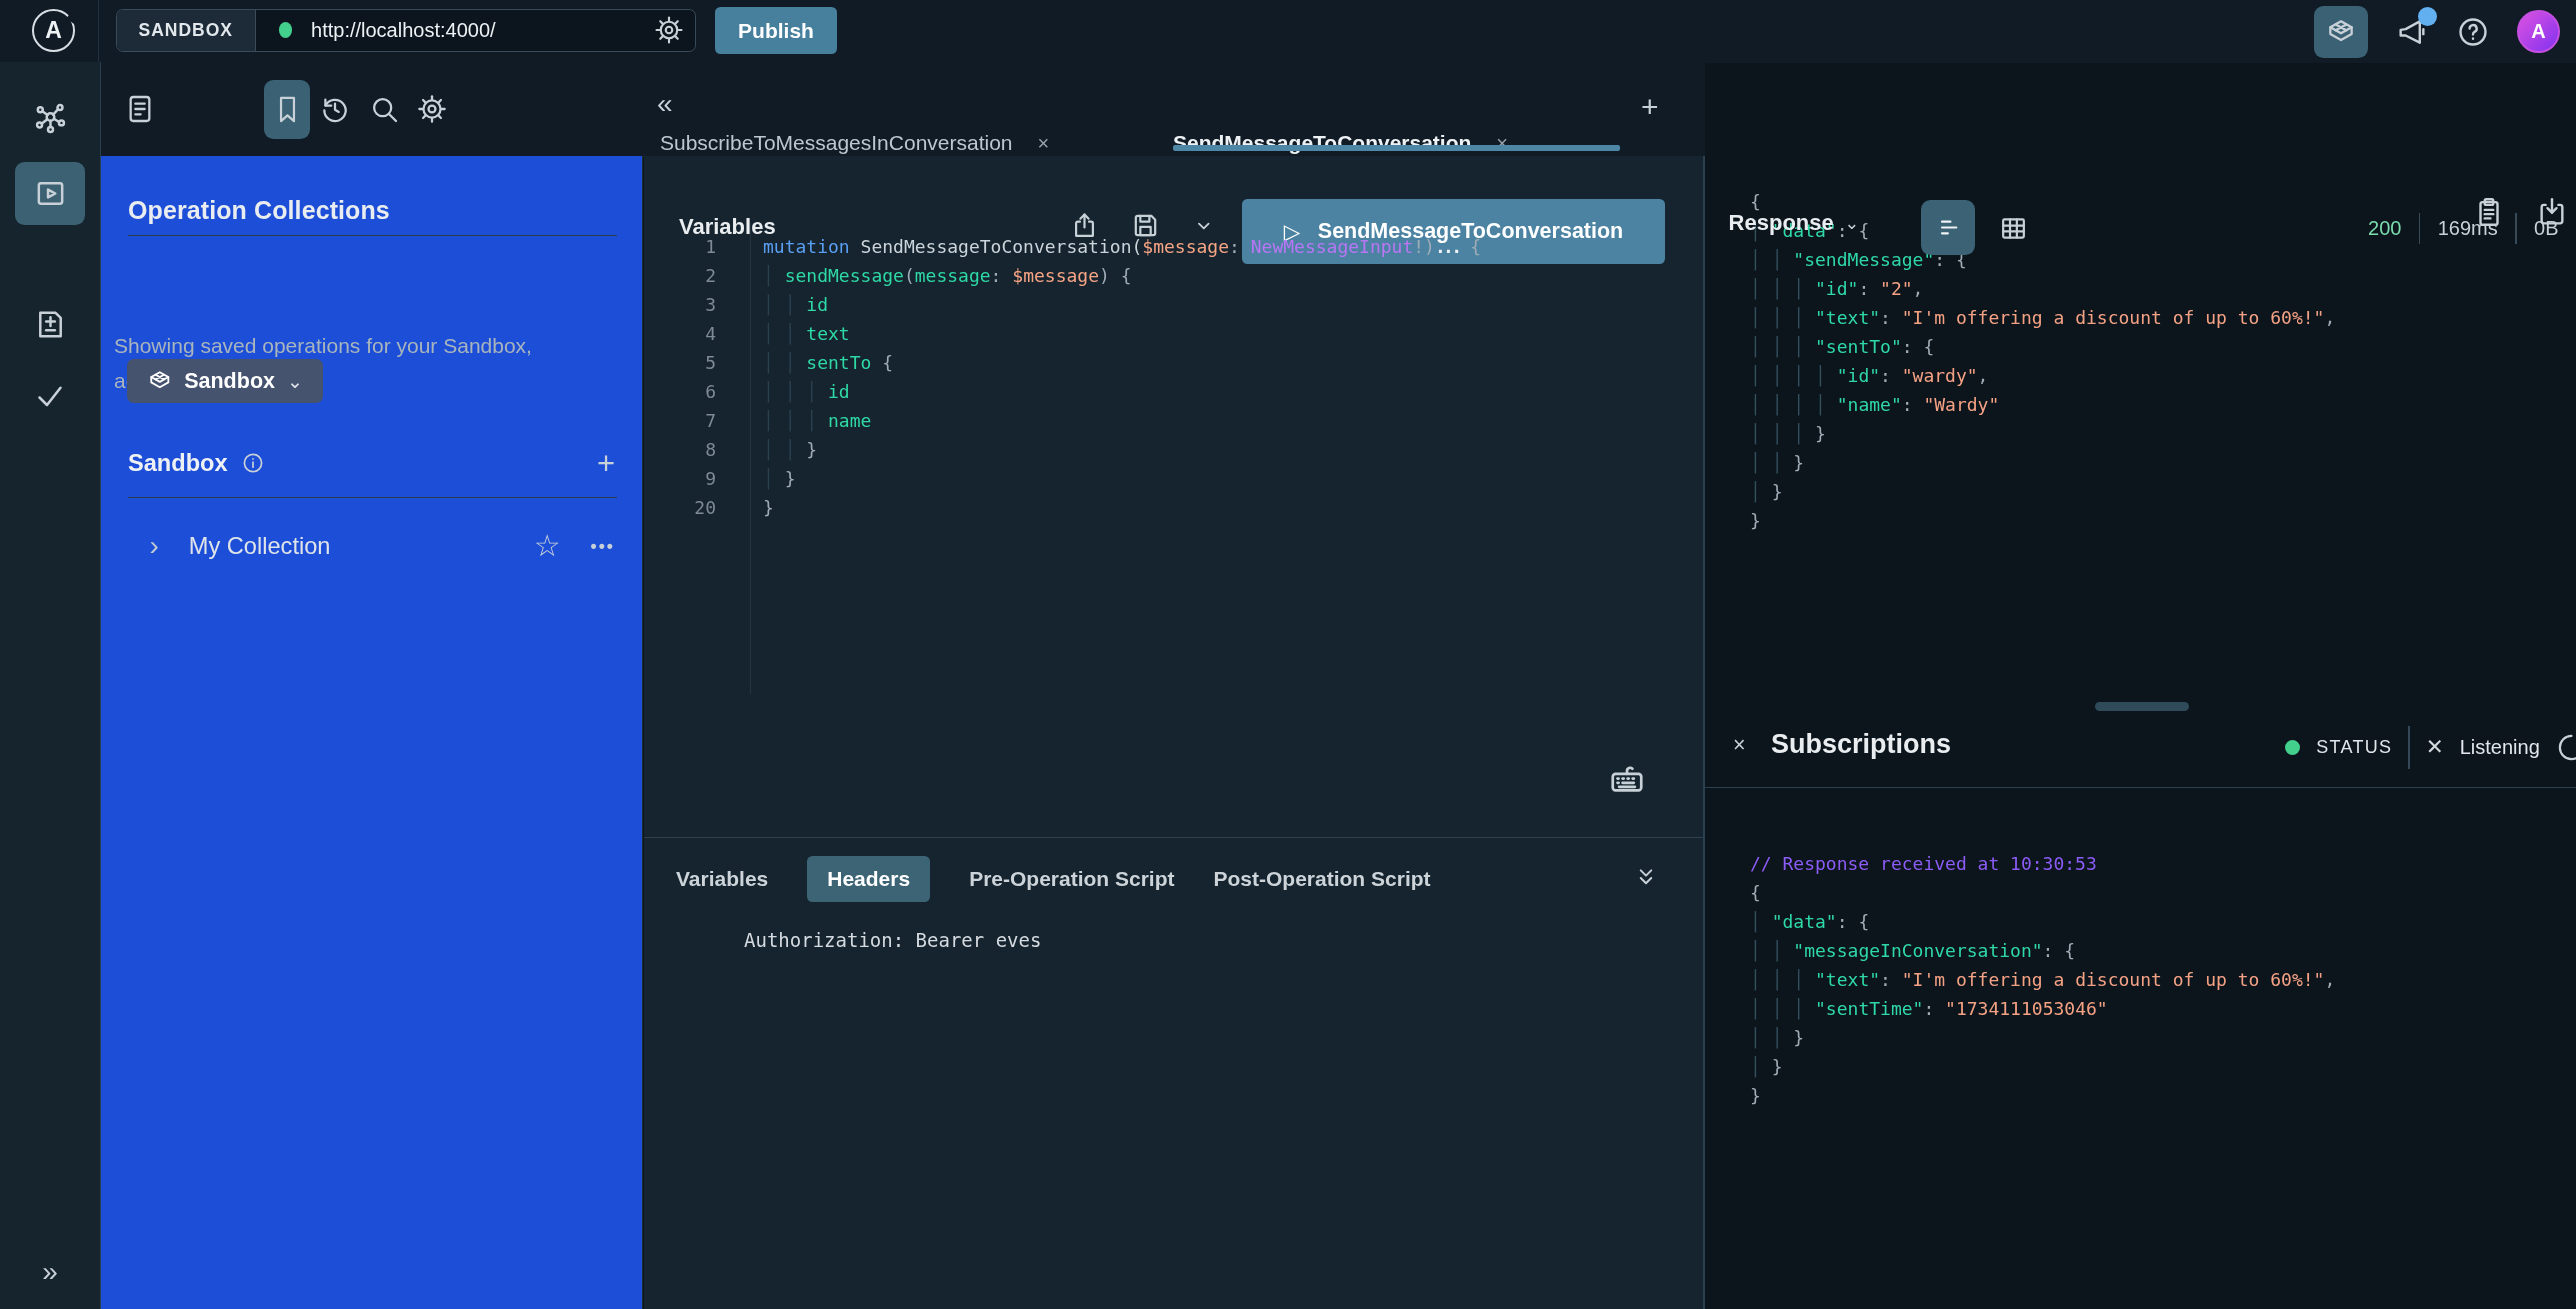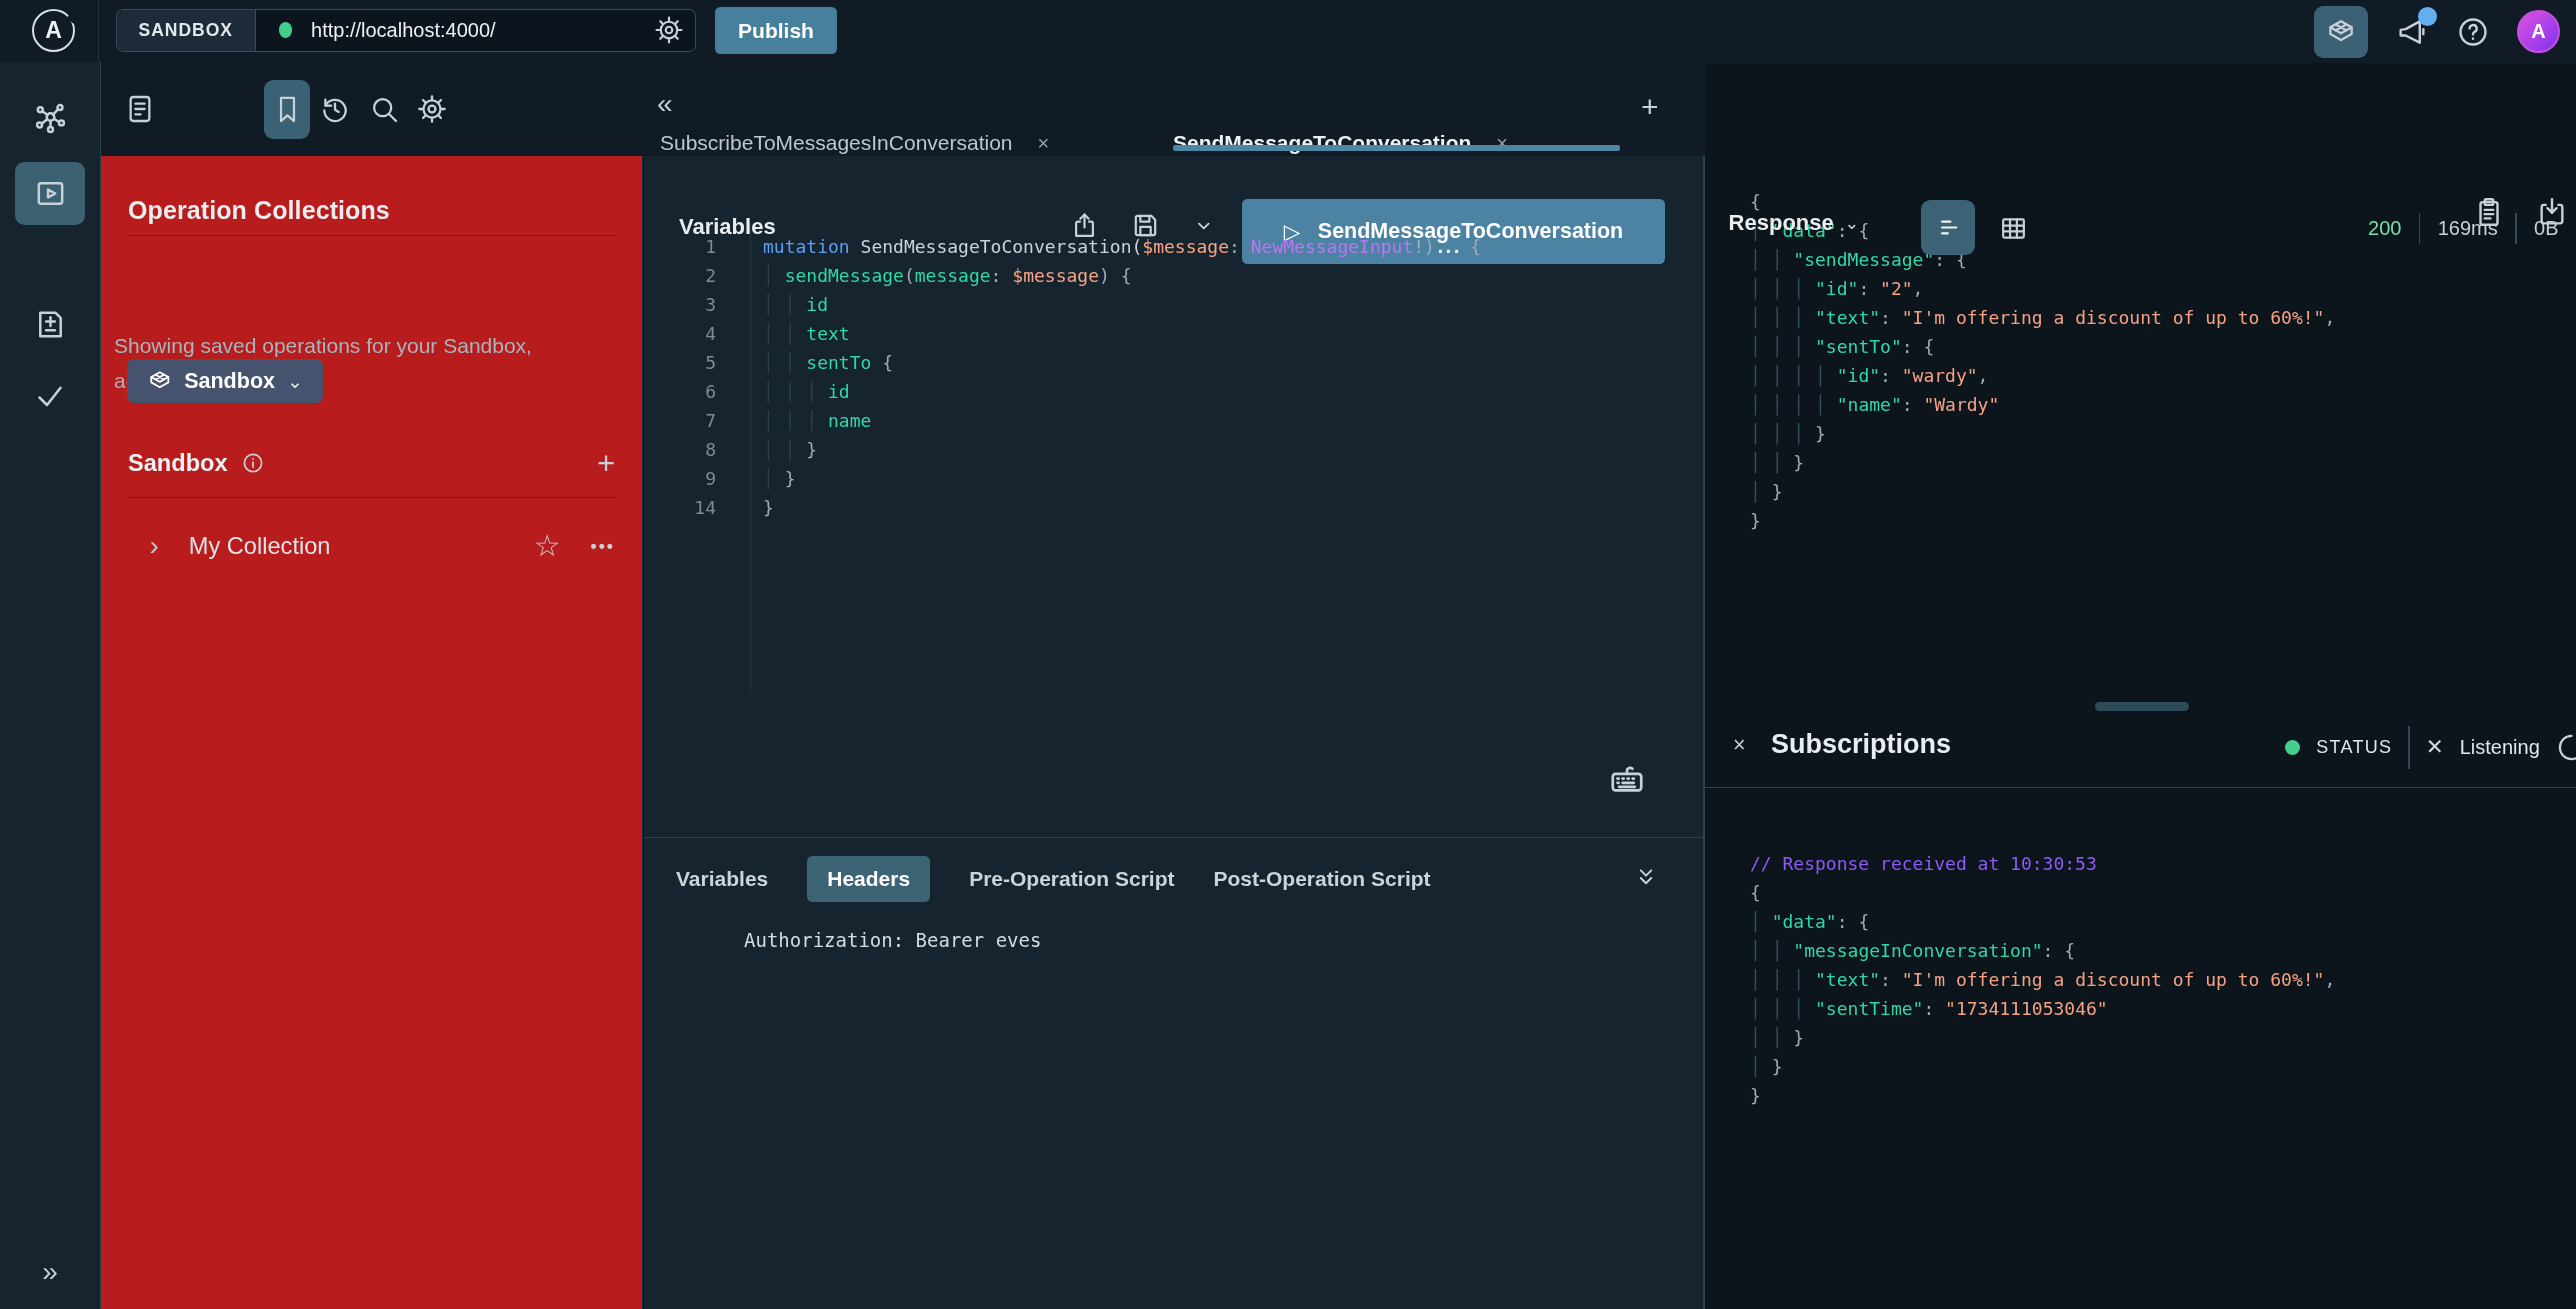--- a/index.html
+++ b/index.html
@@ -43,21 +43,21 @@
   #tab-underline{position:absolute;left:1073px;top:83px;width:447px;height:6px;background:#4e87a6;border-radius:2px;}
   #add-tab{position:absolute;left:1541px;top:30px;font-size:30px;color:#c7d0d7;line-height:1;}
 
   
   #rail{position:absolute;left:0;top:62px;width:100px;height:1248px;background:#16242e;border-right:1.3px solid #2b4150;}
   .rail-item{position:absolute;left:0;width:100px;display:flex;justify-content:center;}
   #explorer-tile{position:absolute;left:15px;top:100px;width:70px;height:63px;background:#3b6173;border-radius:9.4px;
      display:flex;align-items:center;justify-content:center;}
 
   
-  #collections{position:absolute;left:101px;top:156px;width:542px;height:1153px;background:#b91c1c;border-right:0.7px solid #1d2e39;box-sizing:border-box;text-decoration:underline;}
+  #collections{position:absolute;left:101px;top:156px;width:542px;height:1153px;background:#1d4ed8;border-right:0.7px solid #1d2e39;box-sizing:border-box;text-decoration:underline;}
   #collections h1{margin:0;position:absolute;left:27px;top:40px;font-size:25px;font-weight:600;color:#e9edf0;letter-spacing:0.1px;}
   .hr{position:absolute;height:1.3px;background:#2a3c48;}
   #collections-desc{position:absolute;left:13px;top:145px;width:437px;font-size:21px;line-height:35px;color:#a9b5bd;margin-top:27px;}
   #scope-pill{position:absolute;left:25.6px;top:203px;height:44px;padding:0 20px;background:#45536f;border-radius:6.7px;
     display:flex;align-items:center;gap:12px;color:#fff;font-size:21.5px;font-weight:bold;}
   #scope-pill .chev{font-size:19px;font-weight:normal;color:#e3e8ec;}
   #section-row{position:absolute;left:27px;top:288px;right:27px;height:38px;display:flex;align-items:center;gap:13.5px;}
   #section-title{font-size:23.6px;font-weight:bold;color:#eef2f5;}
   #section-add{margin-left:auto;font-size:31px;color:#c7d0d7;line-height:1;}
   #collection-row{position:absolute;left:27px;top:366px;right:27px;height:48px;display:flex;align-items:center;}
@@ -331,21 +331,21 @@
     <div id="op-code" class="code">
         <div class="code-line"><span class="ln">1</span><span class="code-body"><span class="tok-kw">mutation </span><span class="tok-nm">SendMessageToConversation(</span><span class="tok-vr">$message</span><span class="tok-pu">: </span><span class="tok-ty">NewMessageInput</span><span class="tok-pu">!)</span><span class="tok-fd">...</span><span class="tok-pu"> {</span></span></div>
         <div class="code-line"><span class="ln">2</span><span class="code-body"><span class="tok-guide">│ </span><span class="tok-fi">sendMessage</span><span class="tok-pu">(</span><span class="tok-fi">message</span><span class="tok-pu">: </span><span class="tok-vr">$message</span><span class="tok-pu">) {</span></span></div>
         <div class="code-line"><span class="ln">3</span><span class="code-body"><span class="tok-guide">│ │ </span><span class="tok-fi">id</span></span></div>
         <div class="code-line"><span class="ln">4</span><span class="code-body"><span class="tok-guide">│ │ </span><span class="tok-fi">text</span></span></div>
         <div class="code-line"><span class="ln">5</span><span class="code-body"><span class="tok-guide">│ │ </span><span class="tok-fi">sentTo </span><span class="tok-pu">{</span></span></div>
         <div class="code-line"><span class="ln">6</span><span class="code-body"><span class="tok-guide">│ │ │ </span><span class="tok-fi">id</span></span></div>
         <div class="code-line"><span class="ln">7</span><span class="code-body"><span class="tok-guide">│ │ │ </span><span class="tok-fi">name</span></span></div>
         <div class="code-line"><span class="ln">8</span><span class="code-body"><span class="tok-guide">│ │ </span><span class="tok-pu">}</span></span></div>
         <div class="code-line"><span class="ln">9</span><span class="code-body"><span class="tok-guide">│ </span><span class="tok-pu">}</span></span></div>
-        <div class="code-line"><span class="ln">14</span><span class="code-body"><span class="tok-pu">}</span></span></div>
+        <div class="code-line"><span class="ln">20</span><span class="code-body"><span class="tok-pu">}</span></span></div>
       </div>
 
     <div id="keyboard-wrap">
       <svg class="ic" width="38" height="38" viewBox="0 0 24 24">
         <rect x="3" y="10" width="18" height="10.5" rx="1.8"></rect>
         <path d="M12 10V8.2c0-2 2.2-2.6 3.4-1.4"></path>
         <line x1="6" y1="13" x2="6.7" y2="13"></line>
           <line x1="9.2" y1="13" x2="9.9" y2="13"></line>
           <line x1="12.4" y1="13" x2="13.1" y2="13"></line>
           <line x1="15.6" y1="13" x2="16.3" y2="13"></line>

